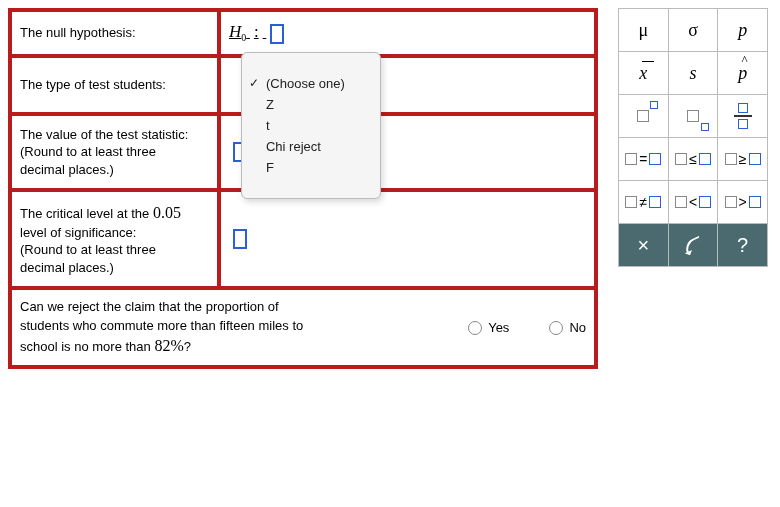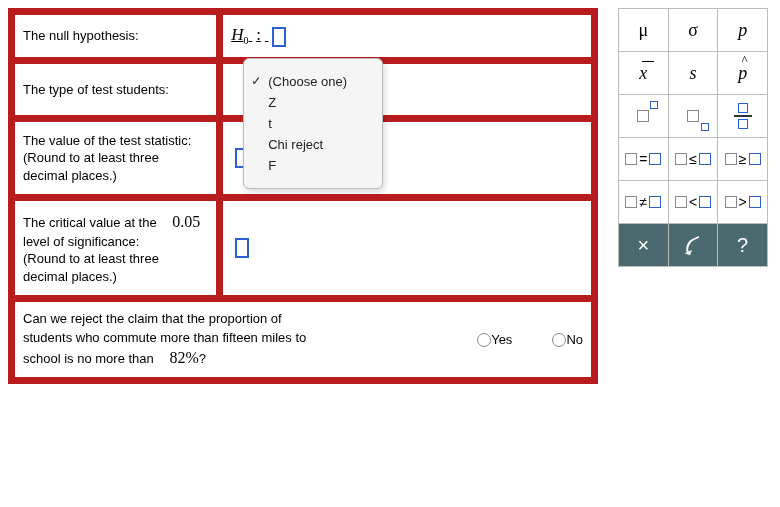--- a/index.html
+++ b/index.html
@@ -15,21 +15,21 @@
   .wrap {
     display: flex;
     gap: 20px;
     align-items: flex-start;
   }
   .main-table {
     border-collapse: collapse;
     width: 590px;
   }
   .main-table td {
-    border: 7px solid #b91c1c;
+    border: 4px solid #b91c1c;
     padding: 10px 8px;
     vertical-align: middle;
   }
   .lbl { width: 210px; }
   .sym-cell { width: 380px; position: relative; text-decoration: underline; }
   .math-sym {
     font-family: "Times New Roman", serif;
     font-style: italic;
     font-size: 17px;
   }
@@ -52,57 +52,57 @@
     align-items: center;
     gap: 40px;
   }
   .row6-left {
     flex: 1;
     line-height: 1.4;
   }
   .radio-wrap {
     display: flex;
     align-items: center;
+    gap: 6px;
   }
   .radio-circle {
     width: 14px;
     height: 14px;
     border: 1px solid #888;
     border-radius: 50%;
     display: inline-block;
   }
   .dropdown-popup {
     position: absolute;
     top: -6px;
     left: 20px;
     width: 140px;
     background: #f5f5f5;
     border: 1px solid #bbb;
     border-radius: 6px;
     box-shadow: 2px 3px 6px rgba(0,0,0,0.15);
-    padding: 12px 0;
+    padding: 20px 0;
     z-index: 10;
   }
   .dd-item {
     padding: 3px 10px 3px 24px;
     position: relative;
     font-size: 13px;
     color: #222;
   }
   .dd-check::before {
     content: "✓";
     position: absolute;
     left: 7px;
     top: 3px;
     font-size: 12px;
   }
   .num15 {
     font-family: "Times New Roman", serif;
     font-size: 16px;
-    margin-left: 12px;
   }
   
   .palette {
     width: 150px;
     border: 1px solid #bbb;
     border-top: none;
   }
   .palette-row {
     display: flex;
     border-top: 1px solid #bbb;
@@ -192,21 +192,21 @@
   <tr class="row4">
     <td class="lbl" style="white-space:pre-line;">The value of the test statistic:
 (Round to at least three
 decimal places.)</td>
     <td class="sym-cell">
       <span class="blank-box"></span>
     </td>
   </tr>
   <tr class="row5">
     <td class="lbl">
-      <span>The critical value at the </span><span class="num15">0.05</span><span style="white-space:pre-line;">
+      <span>The critical level at the </span><span class="num15">0.05</span><span style="white-space:pre-line;">
 level of significance:
 (Round to at least three
 decimal places.)</span>
     </td>
     <td class="sym-cell">
       <span class="blank-box"></span>
     </td>
   </tr>
   <tr class="row6">
     <td colspan="2">

